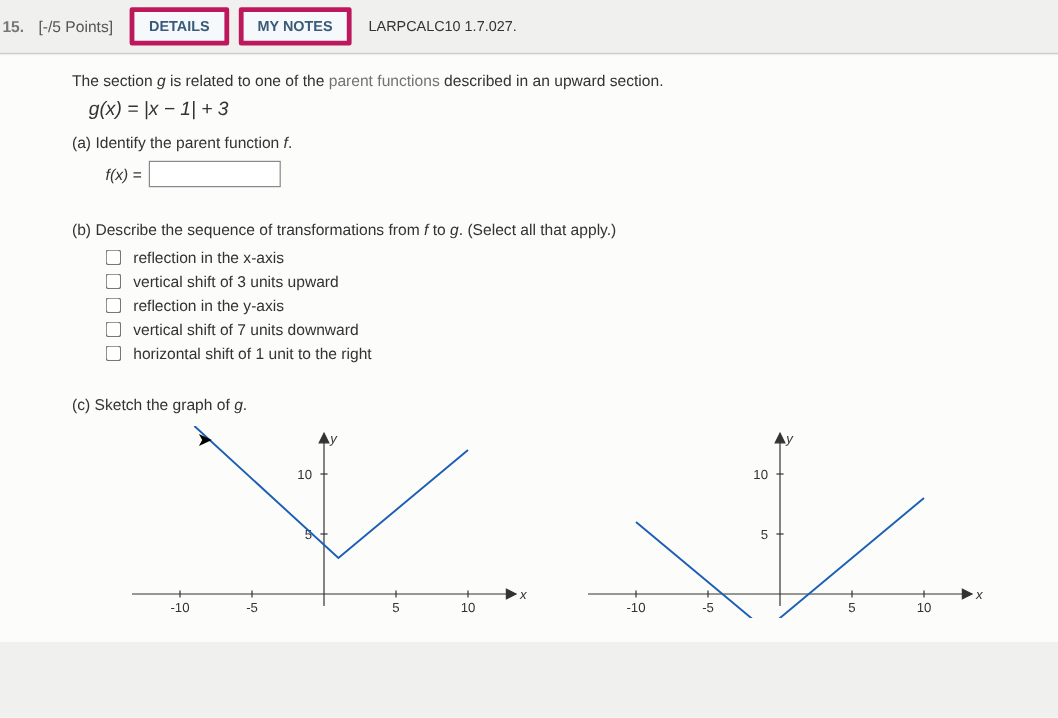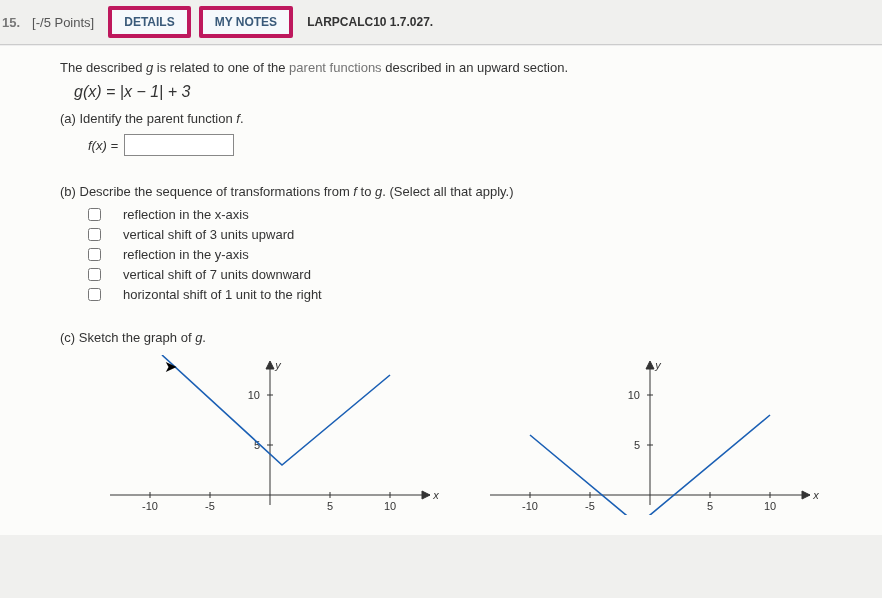--- a/index.html
+++ b/index.html
@@ -36,21 +36,21 @@
       background: #f6f9fc;
       color: #3a5a7a;
       padding: 5px 12px;
       font-size: 12px;
       font-weight: bold;
       cursor: pointer;
       border-radius: 2px;
     }
     .ref {
       font-size: 12px;
-      font-weight: bold;
+      font-weight: normal;
       color: #333;
       margin-left: 6px;
     }
     .content {
       padding: 14px 20px 20px 60px;
       background: #fcfcfa;
       border-top: 1px solid #eee;
     }
     .prompt-line {
       margin-bottom: 8px;
@@ -80,21 +80,21 @@
       border: 1px solid #888;
       background: #fff;
       font-size: 13px;
       padding: 2px 4px;
     }
     .part-b { margin-bottom: 28px; }
     .opts { margin-top: 6px; margin-left: 28px; }
     .opt {
       display: flex;
       align-items: center;
-      gap: 22px;
+      gap: 10px;
       margin-bottom: 5px;
       font-size: 13px;
     }
     .opt input[type="checkbox"] {
       width: 13px; height: 13px;
     }
     .part-c-label { margin-bottom: 10px; font-size: 13px; }
     .graphs {
       display: flex;
       gap: 40px;
@@ -121,21 +121,21 @@
 <div class="header">
   <span class="qnum">15.</span>
   <span class="points">[-/5 Points]</span>
   <button class="btn">DETAILS</button>
   <button class="btn">MY NOTES</button>
   <span class="ref">LARPCALC10 1.7.027.</span>
 </div>
 
 <div class="content">
   <div class="prompt-line">
-    <span>The described </span><span class="fn-italic">g</span><span> is related to one of the </span><span class="link">parent functions</span><span> described in an upward section.</span>
+    <span>The section </span><span class="fn-italic">g</span><span> is related to one of the </span><span class="link">parent functions</span><span> described in an upward section.</span>
   </div>
 
   <div class="eq">
     <span class="fn-italic">g(x) = |x − 1| + 3</span>
   </div>
 
   <div class="part-label">
     <span>(a) Identify the parent function </span><span class="fn-italic">f</span><span>.</span>
   </div>
 

